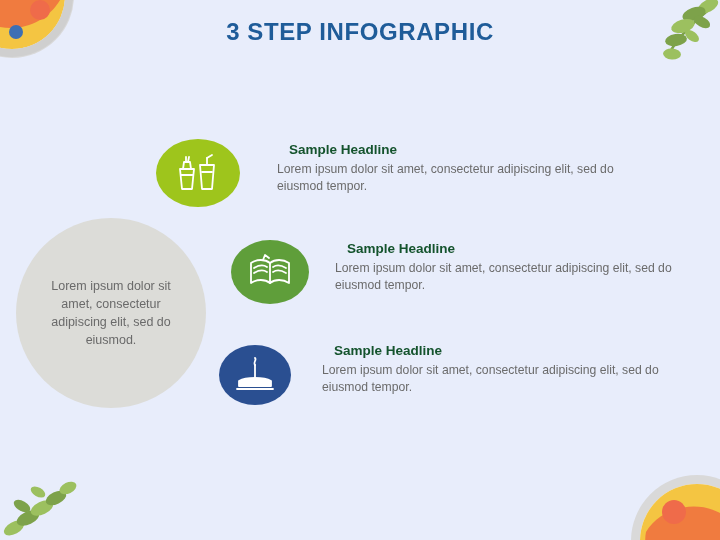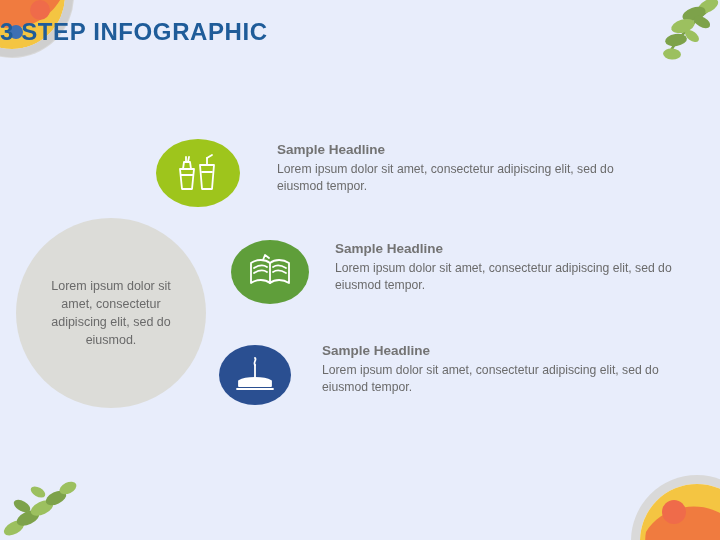--- a/index.html
+++ b/index.html
@@ -22,21 +22,21 @@
     background: #e8edfb;
     overflow: hidden;
   }
 
   
   .title {
     position: absolute;
     top: 18px;
     left: 0;
     width: 720px;
-    text-align: left;
+    text-align: center;
     font-size: 24px;
     font-weight: bold;
     color: #1f5c99;
     letter-spacing: 0.6px;
   }
 
   
   .big-circle {
     position: absolute;
     left: 16px;
@@ -62,22 +62,22 @@
     display: flex;
     align-items: center;
     justify-content: center;
   }
   .step-text {
     position: absolute;
   }
   .step-head {
     font-size: 13.5px;
     font-weight: bold;
-    color: #737373;
-    margin: 0 0 4px 0;
+    color: #14532d;
+    margin: 0 0 4px 12px;
   }
   .step-body {
     font-size: 12.2px;
     color: #6b6b6b;
     line-height: 1.42;
     margin: 0;
   }
 
   
   .step1-icon { left: 156px; top: 139px; width: 84px; height: 68px; background: #9ec51c; }

